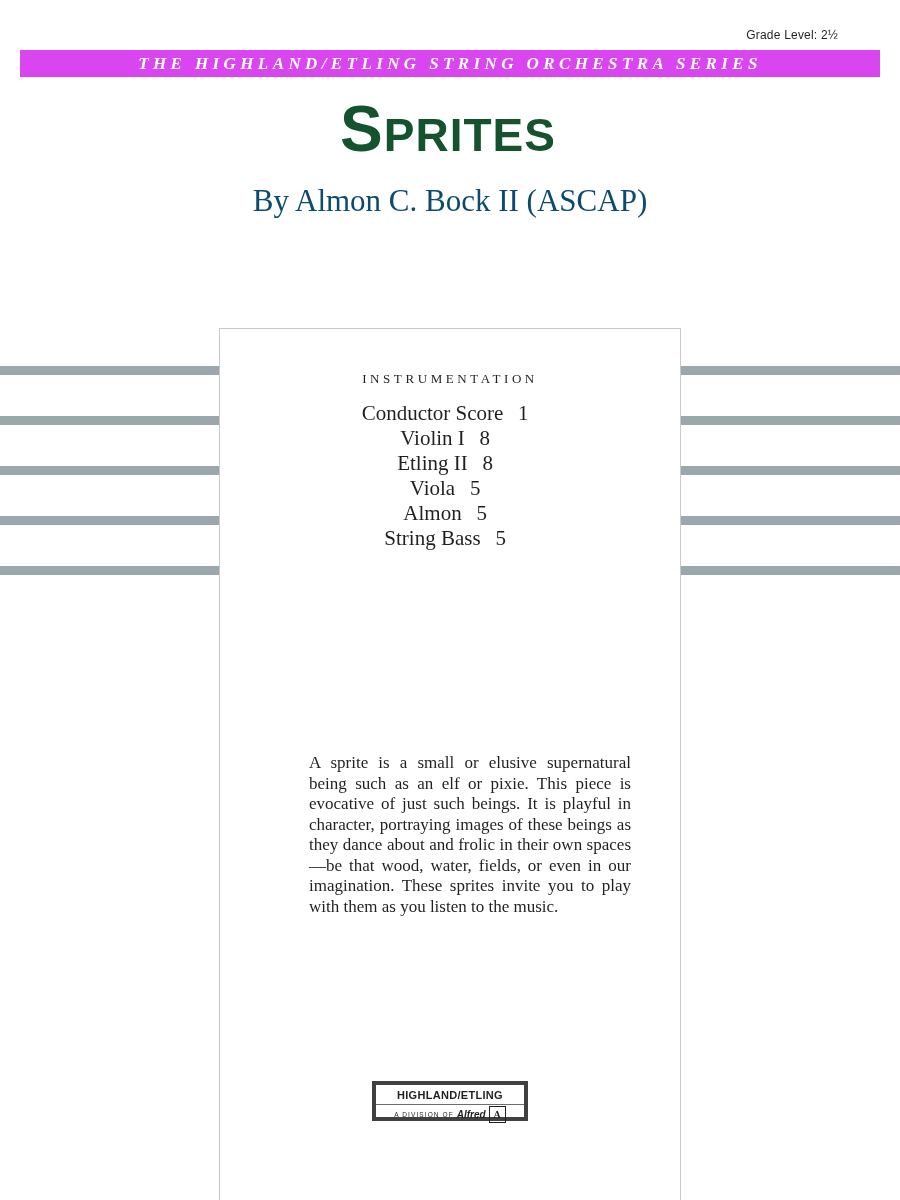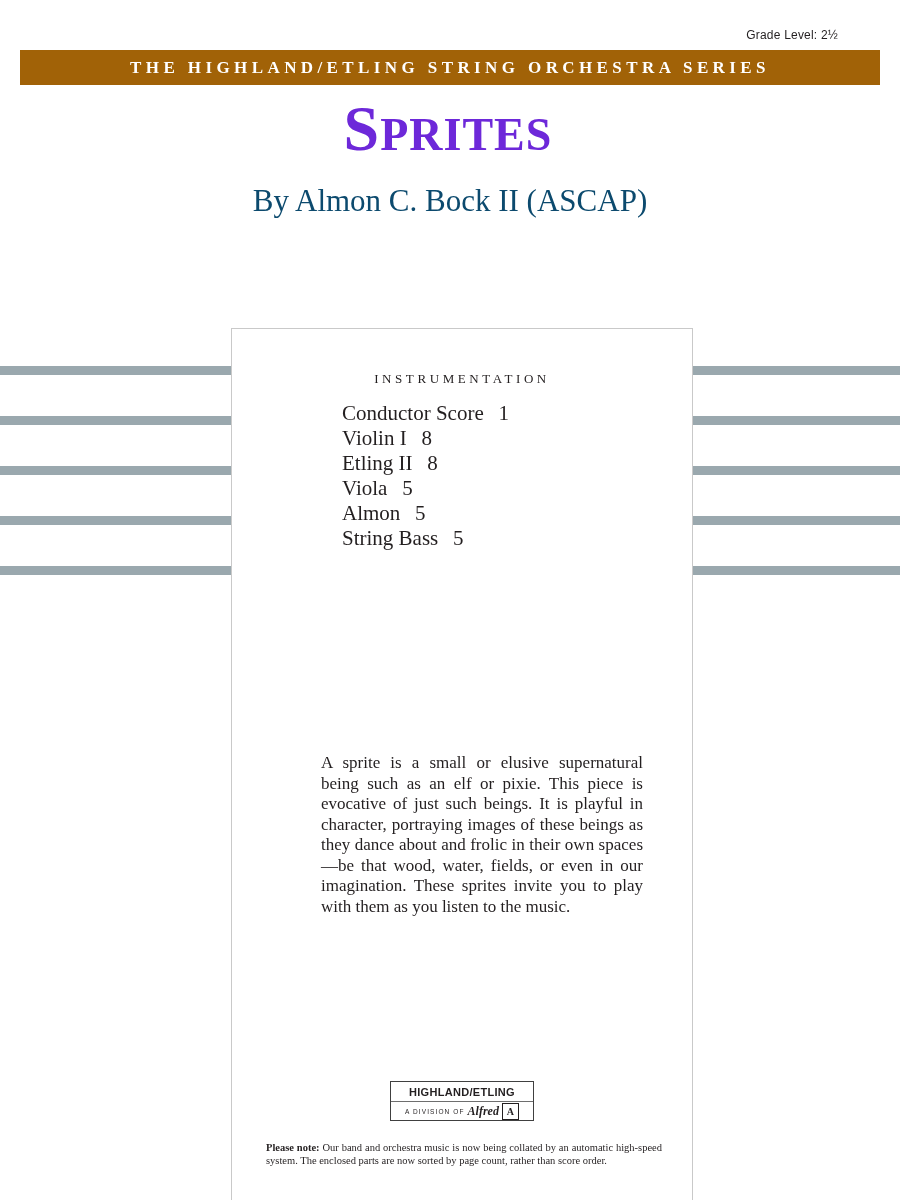--- a/index.html
+++ b/index.html
@@ -26,48 +26,49 @@
     letter-spacing: 0.2px;
     color: #231f20;
   }
 
   
   .series-bar {
     position: absolute;
     top: 50px;
     left: 20px;
     right: 20px;
-    height: 35px;
-    background: #a16207;
-    display: flex;
-    align-items: center;
-    justify-content: center;
+    height: 27px;
+    background: #d946ef;
+    display: flex;
+    align-items: center;
+    justify-content: center;
+    font-style: italic;
   }
   .series-bar .series-text {
     color: #ffffff;
     font-family: "Liberation Serif", serif;
     font-weight: bold;
     font-size: 17px;
     letter-spacing: 4.4px;
     text-transform: uppercase;
     white-space: nowrap;
   }
 
   
   .title {
     position: absolute;
     top: 92px;
     left: 0;
     width: 896px;
     text-align: center;
-    font-family: Liberation Serif, serif;
+    font-family: Liberation Sans, sans-serif;
     font-size: 64px;
     font-weight: bold;
     letter-spacing: 1px;
-    color: #6d28d9;
+    color: #14532d;
   }
   .title .small-caps {
     font-size: 46px;
   }
 
   .composer {
     position: absolute;
     top: 183px;
     left: 0;
     width: 900px;
@@ -82,21 +83,21 @@
     position: absolute;
     left: 0;
     width: 900px;
     height: 9px;
     background: #9aa8ae;
   }
 
   
   .card {
     position: absolute;
-    left: 231px;
+    left: 219px;
     top: 328px;
     width: 462px;
     height: 872px;
     background: #ffffff;
     border: 1px solid #c9c9c9;
     border-bottom: none;
     box-sizing: border-box;
     z-index: 5;
   }
 
@@ -114,25 +115,24 @@
   }
 
   .instr-list {
     position: absolute;
     top: 72px;
     left: 70px;
     width: 325px;
   }
   .instr-row {
     display: flex;
-    justify-content: flex-start;
+    justify-content: center;
     font-size: 21px;
     line-height: 25px;
     color: #231f20;
-    margin-left: 40px;
   }
   .instr-row .qty {
     width: 40px;
     text-align: center;
   }
 
   .program-note {
     position: absolute;
     top: 424px;
     left: 70px;
@@ -143,23 +143,23 @@
     color: #231f20;
     margin-left: 19px;
   }
 
   
   .logo {
     position: absolute;
     top: 752px;
     left: 50%;
     transform: translateX(-50%);
-    width: 144px;
+    width: 156px;
     height: 40px;
-    border: 1px solid #404040;
+    border: 4px solid #404040;
     box-sizing: border-box;
     background: #ffffff;
   }
   .logo-top {
     height: 19px;
     border-bottom: 1px solid #6e6e6e;
     display: flex;
     align-items: center;
     justify-content: center;
     font-family: "Liberation Sans", sans-serif;
@@ -176,22 +176,22 @@
     position: relative;
   }
   .logo-division {
     font-family: "Liberation Sans", sans-serif;
     font-size: 6.5px;
     letter-spacing: 1.1px;
     color: #231f20;
     margin-right: 3px;
   }
   .logo-alfred {
-    font-family: Liberation Serif, serif;
-    font-size: 12px;
+    font-family: Liberation Sans, sans-serif;
+    font-size: 10px;
     font-weight: bold;
     font-style: italic;
     color: #231f20;
     margin-right: 3px;
   }
   .logo-mark {
     width: 15px;
     height: 15px;
     border: 1px solid #231f20;
     display: flex;
@@ -273,17 +273,14 @@
 
   <div class="logo">
     <div class="logo-top">HIGHLAND/ETLING</div>
     <div class="logo-bottom">
       <span class="logo-division">A DIVISION OF</span>
       <span class="logo-alfred">Alfred</span>
       <span class="logo-mark">A</span>
     </div>
   </div>
 
-  <div class="please-note">
-    <b>Please note:</b><span> Our band and orchestra music is now being collated by an automatic high-speed system. The enclosed parts are now sorted by page count, rather than score order.</span>
-  </div>
 
 </div>
 
 </body></html>

